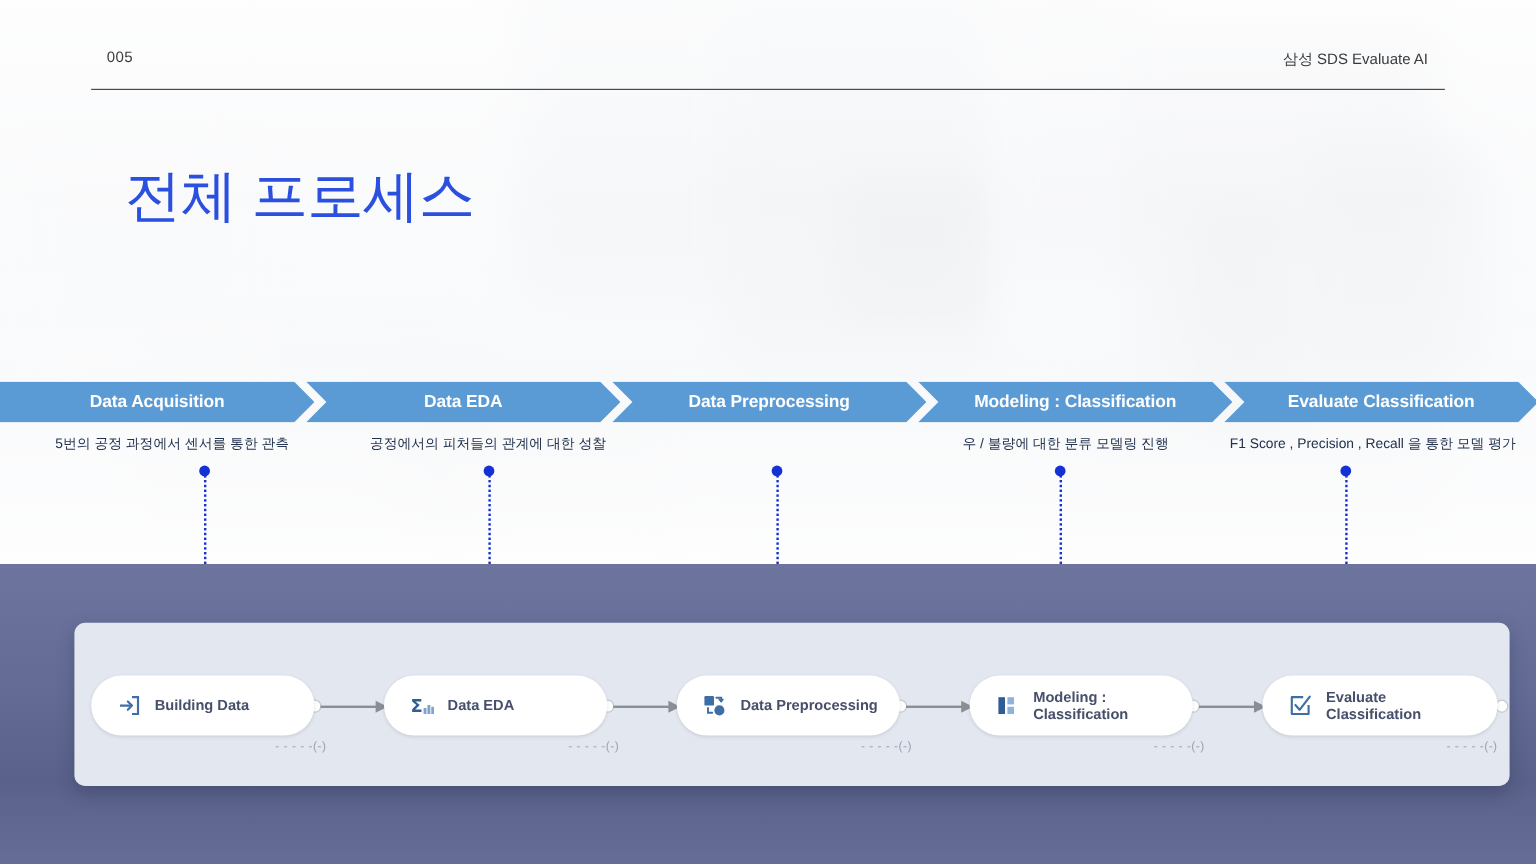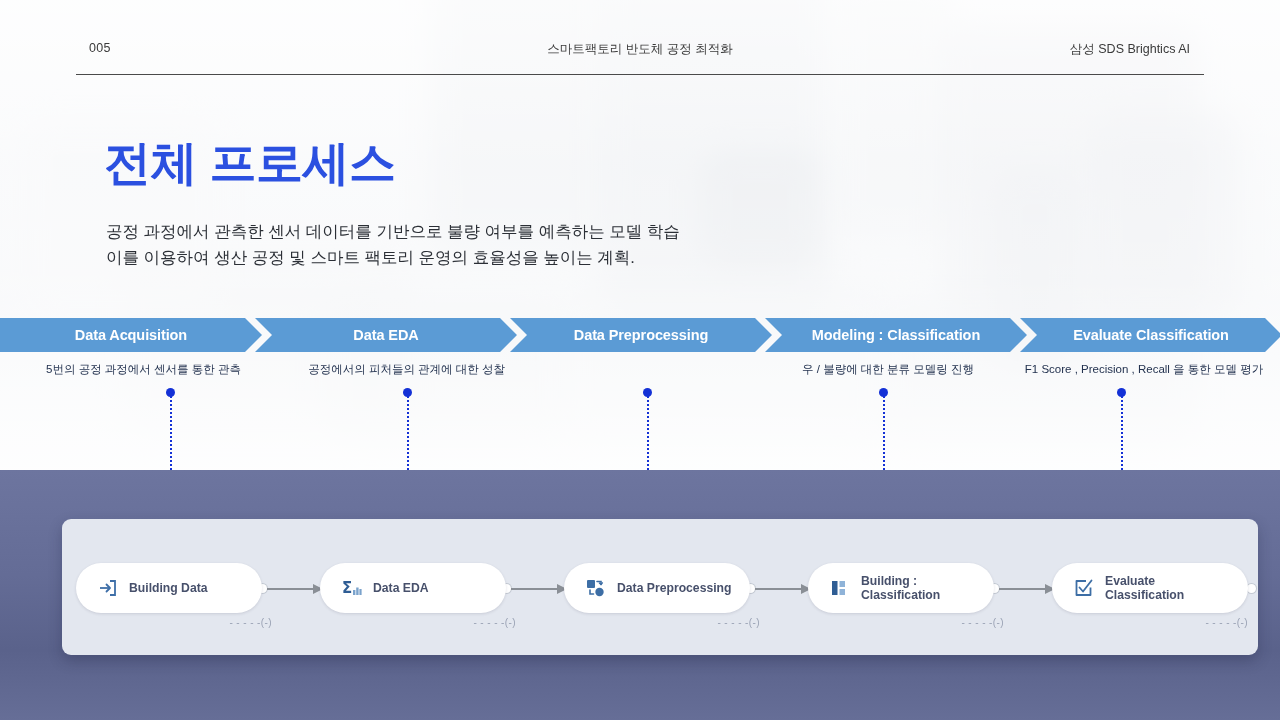--- a/index.html
+++ b/index.html
@@ -86,21 +86,21 @@
     left: 0; top: 38px;
     width: 1128px; height: 1px;
     background: #4a4a4a;
   }
 
   
   .title {
     position: absolute;
     left: 104px; top: 137px;
     font-size: 47px;
-    font-weight: bold;
+    font-weight: normal;
     color: #2b50e0;
     letter-spacing: -0.5px;
     line-height: 1.1;
     white-space: nowrap;
   }
   .subtitle {
     position: absolute;
     left: 106px; top: 219px;
     font-size: 16.5px;
     color: #2b2f36;
@@ -260,29 +260,26 @@
       <div class="blob b9"></div>
     <div class="blob b10"></div>
       <div class="blob b11"></div>
       <div class="blob b12"></div>
     <div class="wash"></div>
   </div>
 
   <div class="header">
     <div class="hrow">
       <div class="page-num">005</div>
-      <div class="header-center">스마트팩토리 반도체 공정 최적화</div>
-      <div class="header-right">삼성 SDS Brightics AI</div>
+      <div class="header-right">삼성 SDS Evaluate AI</div>
     </div>
     <div class="header-rule"></div>
   </div>
 
   <div class="title">전체 프로세스</div>
-  <div class="subtitle">공정 과정에서 관측한 센서 데이터를 기반으로 불량 여부를 예측하는 모델 학습
-이를 이용하여 생산 공정 및 스마트 팩토리 운영의 효율성을 높이는 계획.</div>
 
   <div class="chevron-row">
     <div class="chev first" style="left:0px;width:262px;">Data Acquisition</div>
     <div class="chev" style="left:255px;width:262px;">Data EDA</div>
     <div class="chev" style="left:510px;width:262px;">Data Preprocessing</div>
     <div class="chev" style="left:765px;width:262px;">Modeling : Classification</div>
     <div class="chev" style="left:1020px;width:262px;">Evaluate Classification</div>
   </div>
 
   <div class="caption" style="left:0px;width:256px;padding-left:31px;">5번의 공정 과정에서 센서를 통한 관측</div>
@@ -356,21 +353,21 @@
       <div class="node-stamp" style="left:598px;width:100px;">- - - - -(-)</div>
 
       <div class="node" style="left:746px;width:186px;">
         <span class="nicon">
           <svg width="20" height="20" viewBox="0 0 20 20">
             <rect x="2" y="3" width="5.5" height="14" fill="#2f5d94"></rect>
             <rect x="9.5" y="3" width="5.5" height="6" fill="#8fb3d8"></rect>
             <rect x="9.5" y="11" width="5.5" height="6" fill="#8fb3d8"></rect>
           </svg>
         </span>
-        <span class="nlabel">Building :
+        <span class="nlabel">Modeling :
 Classification</span>
       </div>
       <div class="node-stamp" style="left:842px;width:100px;">- - - - -(-)</div>
 
       <div class="node" style="left:990px;width:196px;">
         <span class="nicon">
           <svg width="20" height="20" viewBox="0 0 20 20">
             <path d="M16.5 9.5 V17 H2.5 V3 H12" fill="none" stroke="#3d6ea5" stroke-width="1.8" stroke-linejoin="round"></path>
             <path d="M5.5 9.5 L9 13.5 L17.5 2.5" fill="none" stroke="#3d6ea5" stroke-width="1.8" stroke-linecap="round" stroke-linejoin="round"></path>
           </svg>

